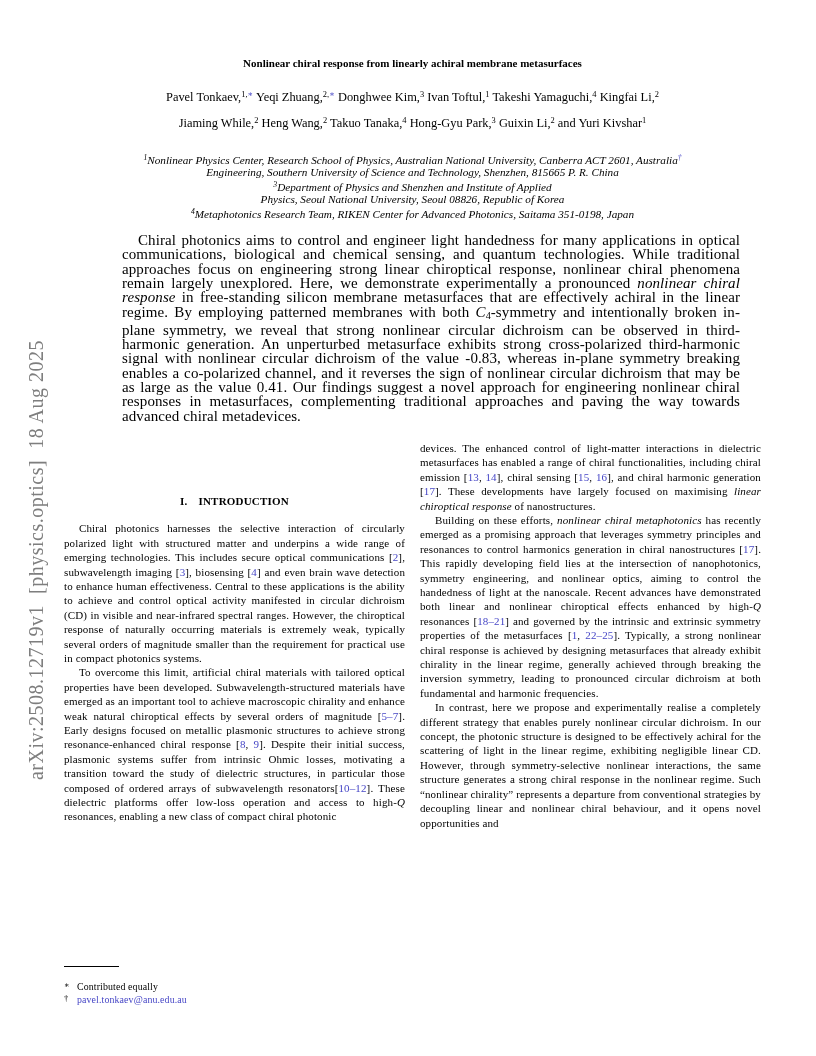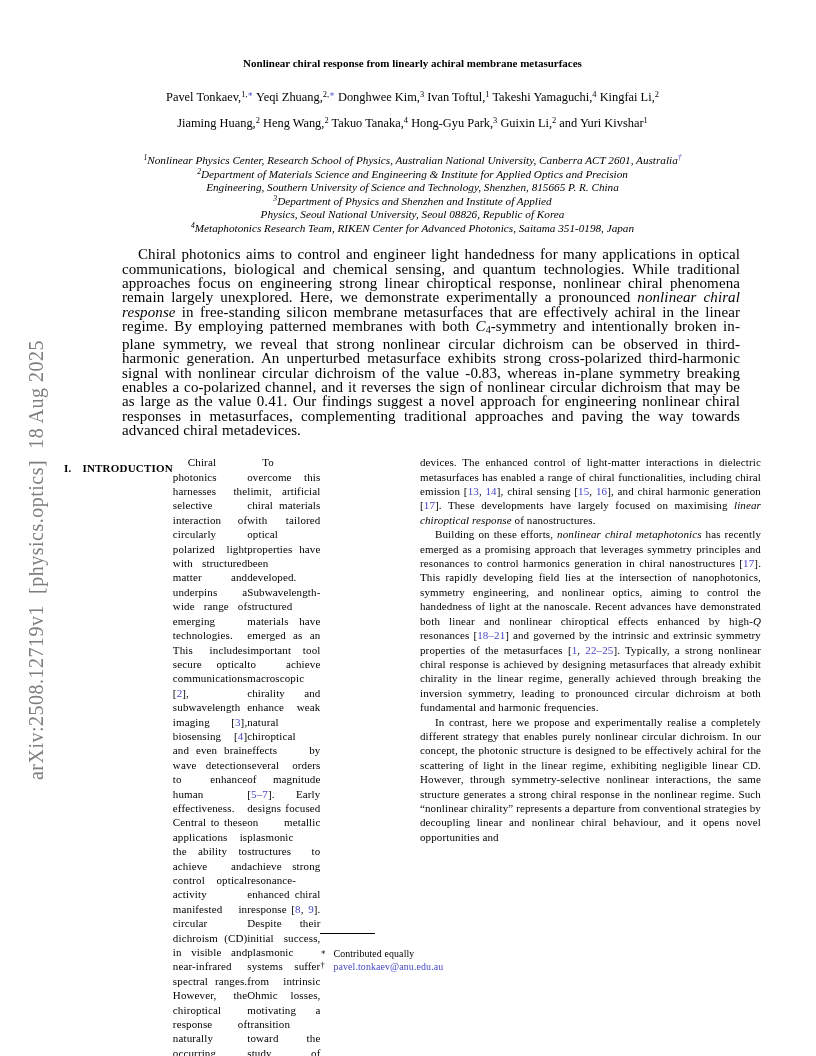--- a/index.html
+++ b/index.html
@@ -29,21 +29,21 @@
     margin-top:17px; text-align:center; font-style:italic;
     font-size:11.2px; line-height:12.5px;
   }
   .abstract {
     margin:13px 21px 0 58px; text-align:justify;
     font-size:15px; line-height:14.3px; text-indent:16px;
     letter-spacing:0.1px;
   }
   .columns { display:flex; gap:15px; margin-top:18px; }
   .col { width:341px; font-size:11px; line-height:14.4px; text-align:justify; letter-spacing:0.12px; }
-  .col-left { display:flex; flex-direction:row; height:518px; }
+  .col-left { display:flex; flex-direction:column; height:518px;margin-top:47px; }
   .sec-head {
     font-size:11px; font-weight:bold; text-align:center;
     margin:6px 0 13px 0; letter-spacing:0.2px;
   }
   .sec-head .sec-title { margin-left:11px; }
   p { margin:0; }
   p.indent { text-indent:15px; }
   .footnotes { margin-top:auto; font-size:9.9px; line-height:13.2px; text-align:left; }
   .fn-rule { width:55px; border:none; border-top:1px solid #000; margin:0 0 13px 0; }
   .fn { display:flex; }
@@ -57,26 +57,25 @@
 <body>
 
 <div class="stamp">arXiv:2508.12719v1  [physics.optics]  18 Aug 2025</div>
 
 <div class="content">
 
   <h1 class="title">Nonlinear chiral response from linearly achiral membrane metasurfaces</h1>
 
   <div class="authors">
     <div><span>Pavel Tonkaev,</span><span class="rt-sup">1,</span><span class="rt-sup rt-link">∗</span><span> Yeqi Zhuang,</span><span class="rt-sup">2,</span><span class="rt-sup rt-link">∗</span><span> Donghwee Kim,</span><span class="rt-sup">3</span><span> Ivan Toftul,</span><span class="rt-sup">1</span><span> Takeshi Yamaguchi,</span><span class="rt-sup">4</span><span> Kingfai Li,</span><span class="rt-sup">2</span></div>
-    <div><span>Jiaming Huang,</span><span class="rt-sup">2</span><span> Heng Wang,</span><span class="rt-sup">2</span><span> Takuo Tanaka,</span><span class="rt-sup">4</span><span> Hong-Gyu Park,</span><span class="rt-sup">3</span><span> Guixin Li,</span><span class="rt-sup">2</span><span> and Yuri Kivshar</span><span class="rt-sup">1</span></div>
+    <div><span>Jiaming While,</span><span class="rt-sup">2</span><span> Heng Wang,</span><span class="rt-sup">2</span><span> Takuo Tanaka,</span><span class="rt-sup">4</span><span> Hong-Gyu Park,</span><span class="rt-sup">3</span><span> Guixin Li,</span><span class="rt-sup">2</span><span> and Yuri Kivshar</span><span class="rt-sup">1</span></div>
   </div>
 
   <div class="affils">
     <div><span class="rt-sup">1</span><span>Nonlinear Physics Center, Research School of Physics, Australian National University, Canberra ACT 2601, Australia</span><span class="rt-sup rt-link">†</span></div>
-    <div><span class="rt-sup">2</span><span>Department of Materials Science and Engineering &amp; Institute for Applied Optics and Precision</span></div>
     <div><span>Engineering, Southern University of Science and Technology, Shenzhen, 815665 P. R. China</span></div>
     <div><span class="rt-sup">3</span><span>Department of Physics and Shenzhen and Institute of Applied</span></div>
     <div><span>Physics, Seoul National University, Seoul 08826, Republic of Korea</span></div>
     <div><span class="rt-sup">4</span><span>Metaphotonics Research Team, RIKEN Center for Advanced Photonics, Saitama 351-0198, Japan</span></div>
   </div>
 
   <div class="abstract"><span>Chiral photonics aims to control and engineer light handedness for many applications in optical communications, biological and chemical sensing, and quantum technologies. While traditional approaches focus on engineering strong linear chiroptical response, nonlinear chiral phenomena remain largely unexplored. Here, we demonstrate experimentally a pronounced </span><span class="rt-i">nonlinear chiral response</span><span> in free-standing silicon membrane metasurfaces that are effectively achiral in the linear regime. By employing patterned membranes with both </span><span class="rt-i">C</span><span class="rt-sub">4</span><span>-symmetry and intentionally broken in-plane symmetry, we reveal that strong nonlinear circular dichroism can be observed in third-harmonic generation. An unperturbed metasurface exhibits strong cross-polarized third-harmonic signal with nonlinear circular dichroism of the value -0.83, whereas in-plane symmetry breaking enables a co-polarized channel, and it reverses the sign of nonlinear circular dichroism that may be as large as the value 0.41. Our findings suggest a novel approach for engineering nonlinear chiral responses in metasurfaces, complementing traditional approaches and paving the way towards advanced chiral metadevices.</span></div>
 
   <div class="columns">
 

